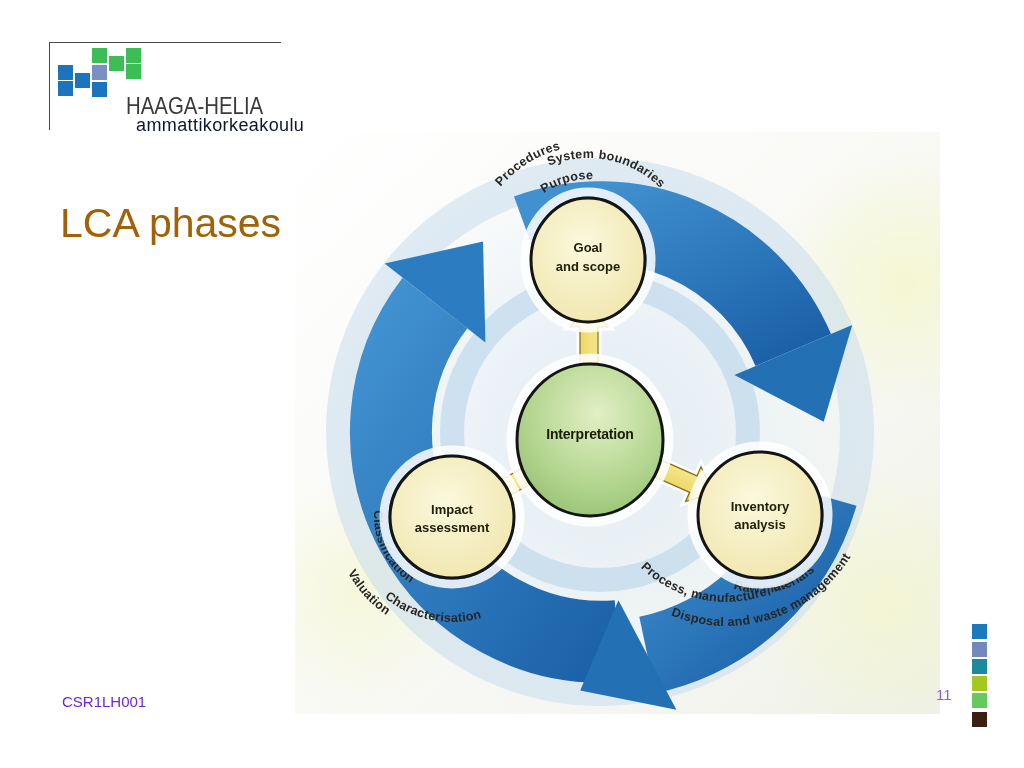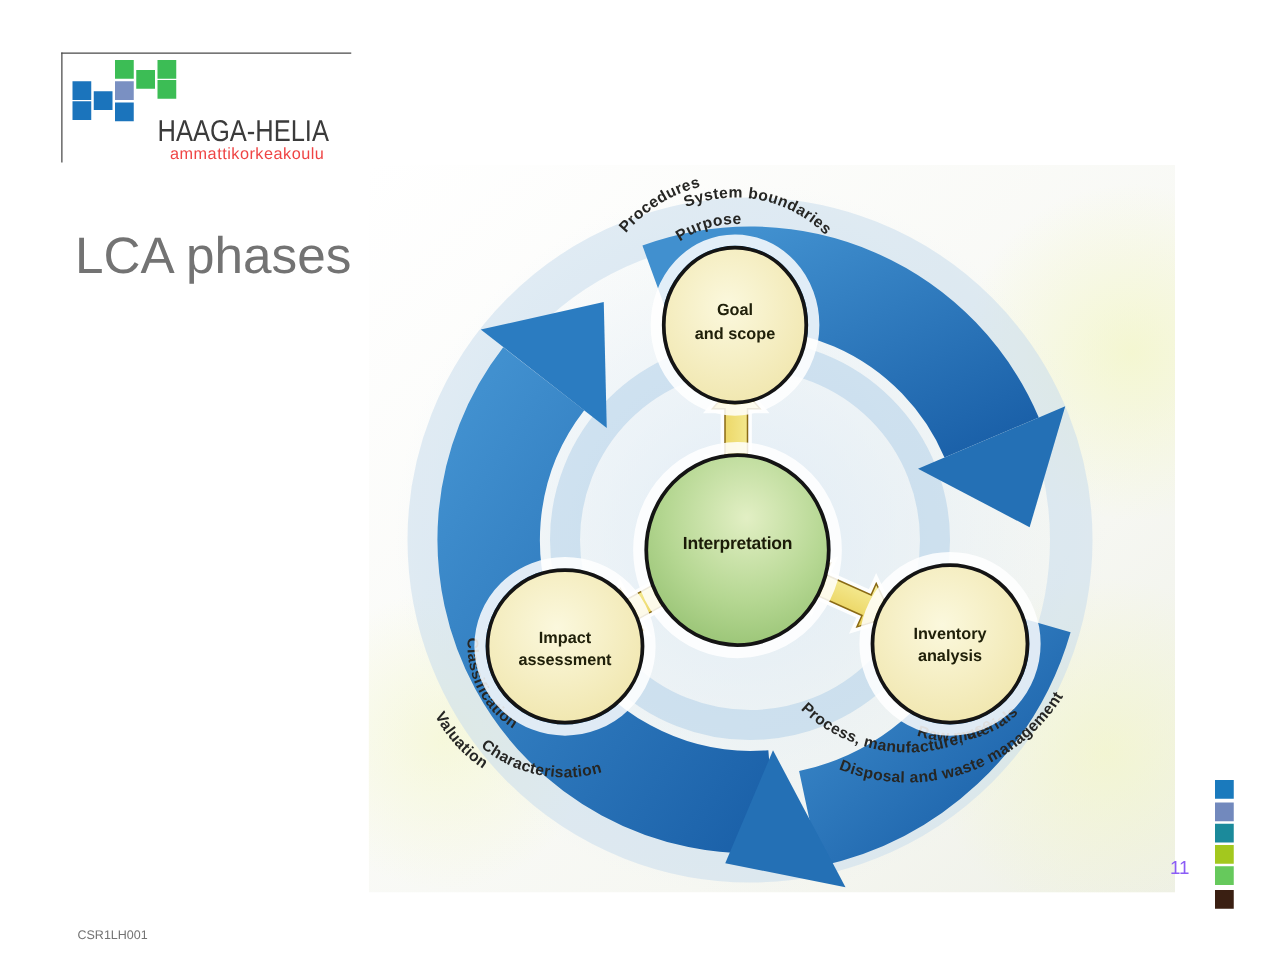--- a/index.html
+++ b/index.html
@@ -9,25 +9,25 @@
   }
   
   .logo-frame-top{position:absolute;left:49px;top:42px;width:232px;height:1px;background:#4a4a4a;}
   .logo-frame-left{position:absolute;left:49px;top:42px;width:1px;height:88px;background:#4a4a4a;}
   .lsq{position:absolute;width:15px;height:15px;}
   .logo-title{
     position:absolute;left:126px;top:92px;font-size:24px;color:#3b3b3b;
     transform:scaleX(.85);transform-origin:left top;white-space:nowrap;letter-spacing:0px;
   }
   .logo-subtitle{
-    position:absolute;left:136px;top:115px;font-size:13px;color:#ef4444;letter-spacing:.4px;white-space:nowrap;
+    position:absolute;left:136px;top:115px;font-size:18px;color:#0f172a;letter-spacing:.4px;white-space:nowrap;
   }
   
-  .page-title{position:absolute;left:60px;top:181px;font-size:41px;color:#737373;white-space:nowrap;}
-  .footer-code{position:absolute;left:62px;top:743px;font-size:10px;color:#737373;}
+  .page-title{position:absolute;left:60px;top:200px;font-size:41px;color:#a16207;white-space:nowrap;}
+  .footer-code{position:absolute;left:62px;top:693px;font-size:15px;color:#6d28d9;}
   .page-number{position:absolute;left:936px;top:686px;font-size:15px;color:#8b5cf6;}
   .csq{position:absolute;left:972px;width:15px;height:15px;}
   
   .diagram{position:absolute;left:295px;top:132px;width:645px;height:582px;}
   .diagram svg{display:block;width:100%;height:100%;}
   .curved-label{font-size:12.5px;font-weight:bold;fill:#262624;letter-spacing:.3px;}
   .node-label{font-size:13px;font-weight:bold;fill:#20200a;text-anchor:middle;}
   .node-label-big{font-size:14px;font-weight:bold;fill:#1b1b08;text-anchor:middle;letter-spacing:-.2px;}
 </style>
 </head>

